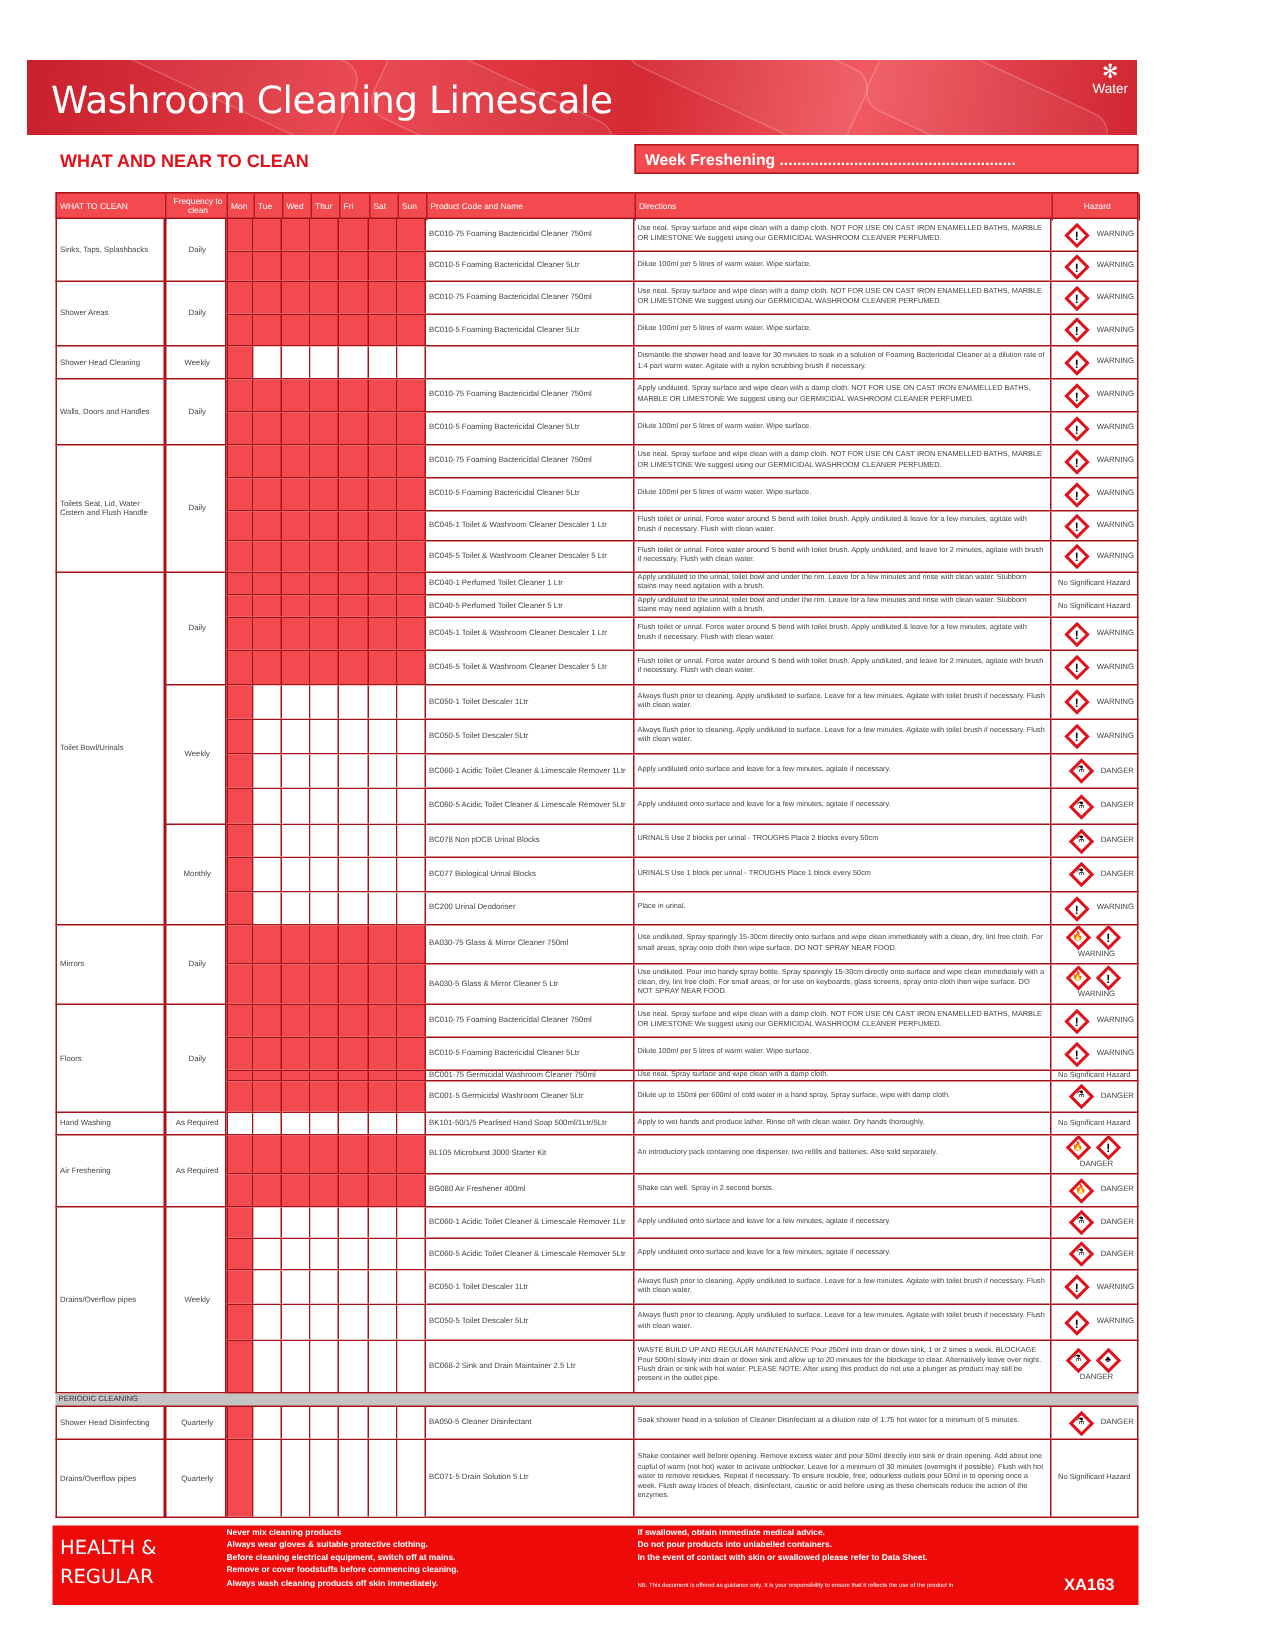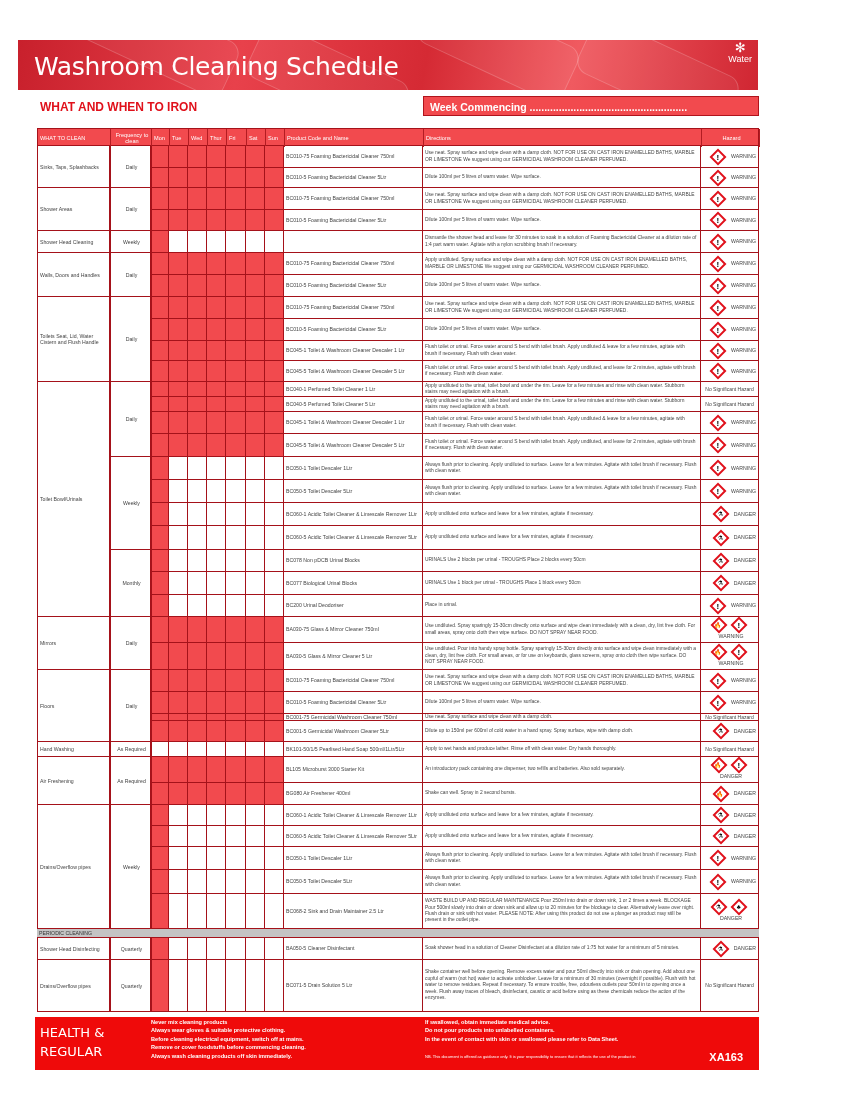--- a/index.html
+++ b/index.html
@@ -32,29 +32,29 @@
 </style>
 </head>
 <body>
 
 <div class="banner">
   <div class="tile" style="left:60px;top:-30px"></div>
   <div class="tile" style="left:230px;top:10px"></div>
   <div class="tile" style="left:400px;top:-25px"></div>
   <div class="tile" style="left:560px;top:5px"></div>
 
-  <div class="banner-title">Washroom Cleaning Schedule</div>
+  <div class="banner-title">Washroom Cleaning Limescale</div>
   <div class="logo">
     <div class="mark">✻</div>
     <div>Water</div>
   </div>
 </div>
 
-<div class="section-title">WHAT AND WHEN TO IRON</div>
-<div class="week-box">Week Commencing ......................................................</div>
+<div class="section-title">WHAT AND NEAR TO CLEAN</div>
+<div class="week-box">Week Freshening ......................................................</div>
 
 <div class="sched" id="sched">
   <div class="hdr" id="hdr">
       <span style="left: 0px; width: 73px;">WHAT TO CLEAN</span>
       <span style="left: 73px; width: 41px; justify-content: center; text-align: center;">Frequency to clean</span>
       <span style="left: 114px; width: 18px;">Mon</span>
       <span style="left: 132px; width: 19px;">Tue</span>
       <span style="left: 151px; width: 19px;">Wed</span>
       <span style="left: 170px; width: 19px;">Thur</span>
       <span style="left: 189px; width: 20px;">Fri</span>

